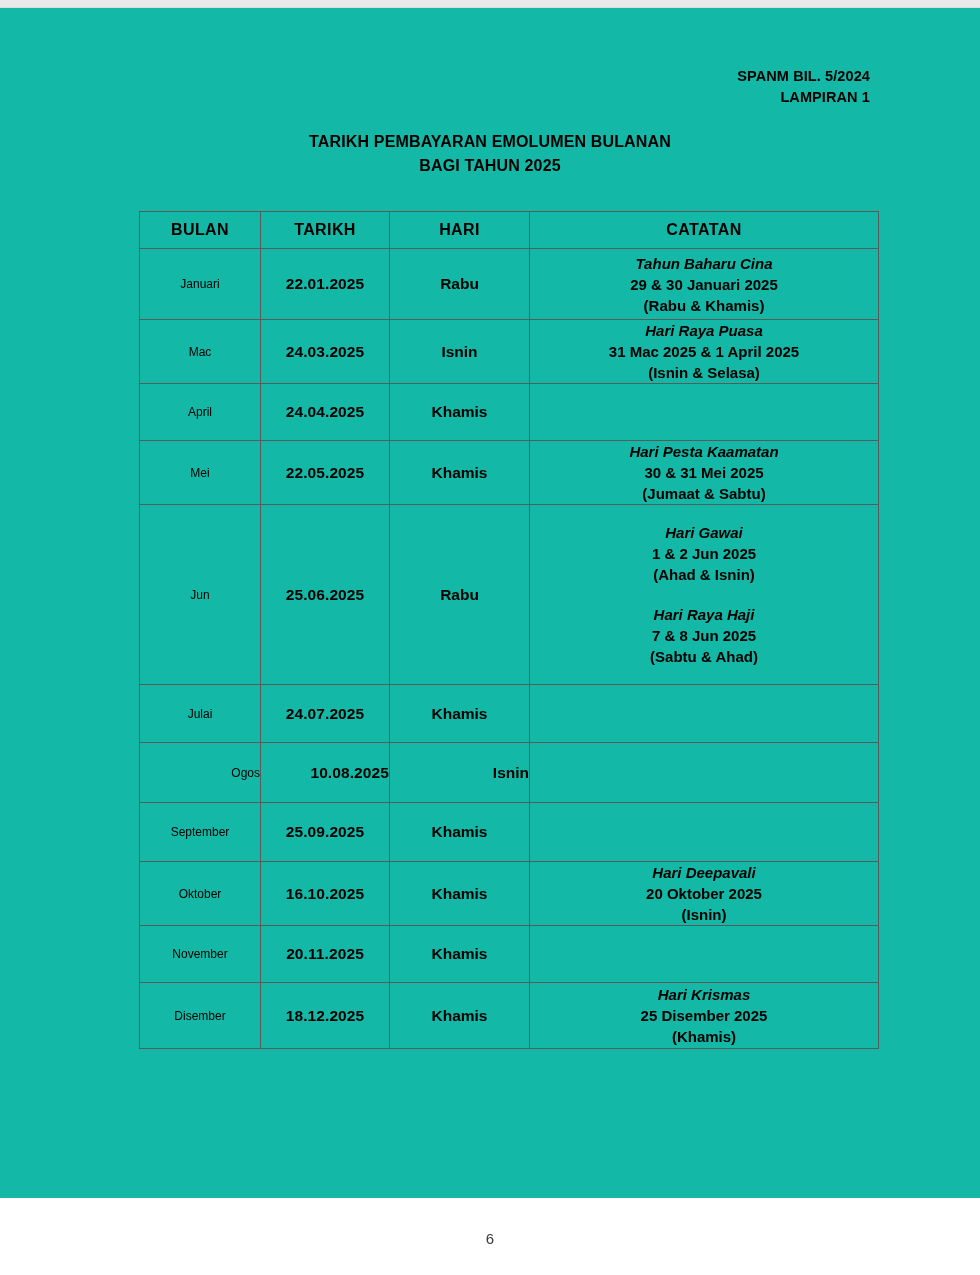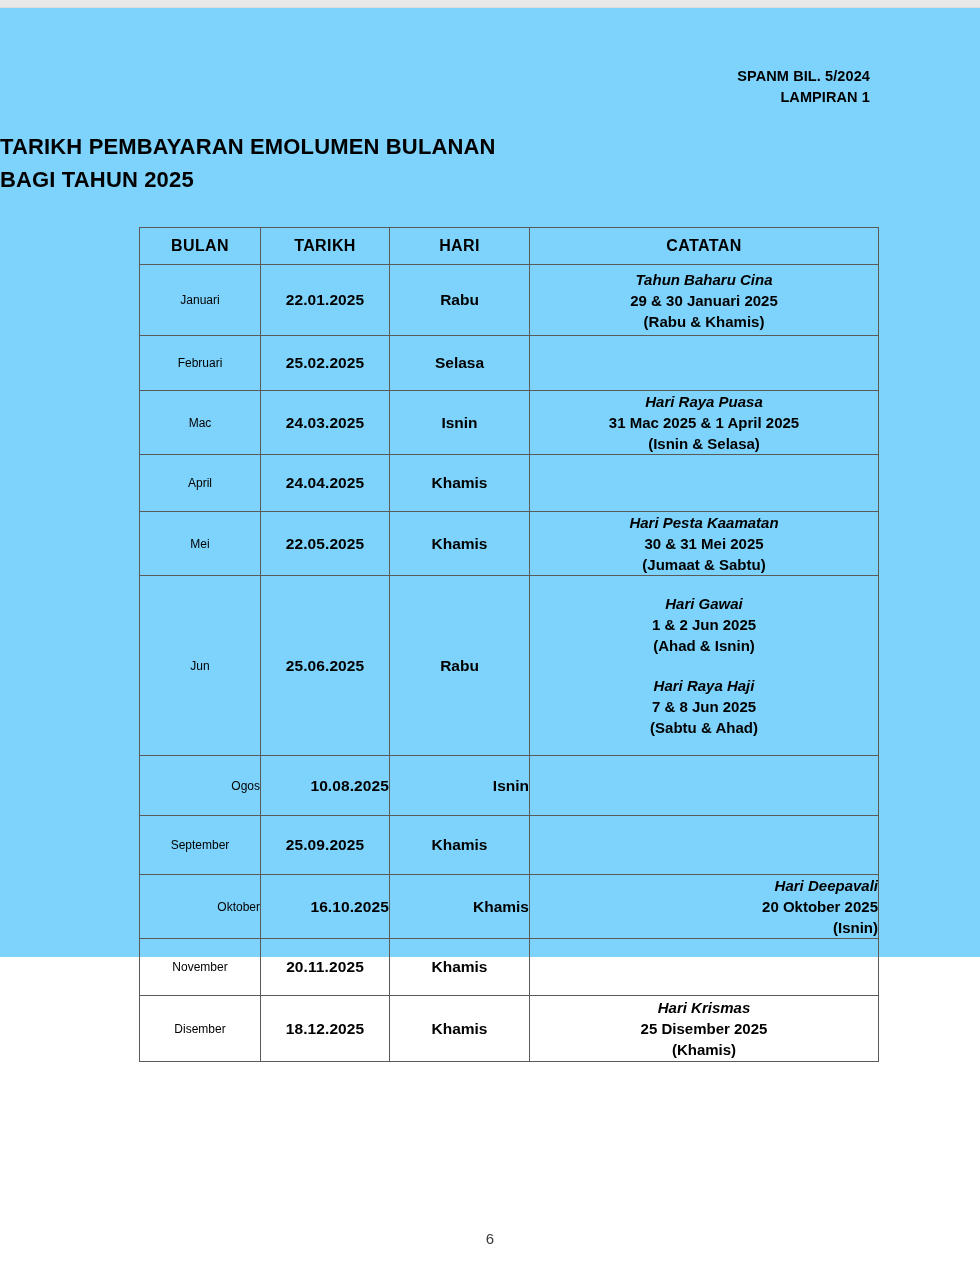--- a/index.html
+++ b/index.html
@@ -23,22 +23,22 @@
     width: 980px;
     height: 7px;
     background: #e9e9e9;
     border-bottom: 1px solid #dcdcdc;
   }
   .page {
     position: absolute;
     top: 8px;
     left: 0;
     width: 980px;
-    height: 949px;
-    background: #7dd3fc;
+    height: 1190px;
+    background: #14b8a6;
   }
 
   
   .doc-ref {
     position: absolute;
     top: 58px;
     right: 110px;
     text-align: right;
     font-size: 14.5px;
     font-weight: bold;
@@ -46,31 +46,32 @@
     letter-spacing: 0.1px;
   }
   .doc-ref div { white-space: nowrap; }
 
   
   .doc-title {
     position: absolute;
     top: 122px;
     left: 0;
     width: 980px;
-    font-size: 22px;
+    text-align: center;
+    font-size: 16px;
     font-weight: bold;
     line-height: 1.5;
     letter-spacing: 0.15px;
   }
   .doc-title div { white-space: nowrap; }
 
   
   .table-wrap {
     position: absolute;
-    top: 219px;
+    top: 203px;
     left: 139px;
     width: 739px;
   }
   table.sched {
     border-collapse: collapse;
     width: 739px;
     table-layout: fixed;
   }
   table.sched th,
   table.sched td {
@@ -128,21 +129,21 @@
   
   tr.r-jan td  { height: 70px; }
   tr.r-feb td  { height: 54px; }
   tr.r-mac td  { height: 63px; }
   tr.r-apr td  { height: 56px; margin-top: 44px; }
   tr.r-mei td  { height: 62px; }
   tr.r-jun td  { height: 179px; }
   tr.r-jul td  { height: 57px; }
   tr.r-ogo td  { height: 59px; text-align: right; }
   tr.r-sep td  { height: 58px; }
-  tr.r-okt td  { height: 63px; text-align: right; }
+  tr.r-okt td  { height: 63px; }
   tr.r-nov td  { height: 56px; }
   tr.r-dis td  { height: 65px; }
 
   
   .page-number {
     position: absolute;
     top: 1222px;
     left: 0;
     width: 980px;
     text-align: center;
@@ -191,26 +192,20 @@
           <td class="cell-hari">Rabu</td>
           <td class="cell-catatan">
             <div class="note-block">
               <div class="note-title">Tahun Baharu Cina</div>
               <div class="note-line">29 &amp; 30 Januari 2025</div>
               <div class="note-line">(Rabu &amp; Khamis)</div>
             </div>
           </td>
         </tr>
 
-        <tr class="r-feb">
-          <td class="cell-bulan">Februari</td>
-          <td class="cell-tarikh">25.02.2025</td>
-          <td class="cell-hari">Selasa</td>
-          <td class="cell-catatan"></td>
-        </tr>
 
         <tr class="r-mac">
           <td class="cell-bulan">Mac</td>
           <td class="cell-tarikh">24.03.2025</td>
           <td class="cell-hari">Isnin</td>
           <td class="cell-catatan">
             <div class="note-block">
               <div class="note-title">Hari Raya Puasa</div>
               <div class="note-line">31 Mac 2025 &amp; 1 April 2025</div>
               <div class="note-line">(Isnin &amp; Selasa)</div>
@@ -249,20 +244,26 @@
               <div class="note-line">(Ahad &amp; Isnin)</div>
             </div>
             <div class="note-block">
               <div class="note-title">Hari Raya Haji</div>
               <div class="note-line">7 &amp; 8 Jun 2025</div>
               <div class="note-line">(Sabtu &amp; Ahad)</div>
             </div>
           </td>
         </tr>
 
+        <tr class="r-jul">
+          <td class="cell-bulan">Julai</td>
+          <td class="cell-tarikh">24.07.2025</td>
+          <td class="cell-hari">Khamis</td>
+          <td class="cell-catatan"></td>
+        </tr>
 
         <tr class="r-ogo">
           <td class="cell-bulan">Ogos</td>
           <td class="cell-tarikh">10.08.2025</td>
           <td class="cell-hari">Isnin</td>
           <td class="cell-catatan"></td>
         </tr>
 
         <tr class="r-sep">
           <td class="cell-bulan">September</td>

